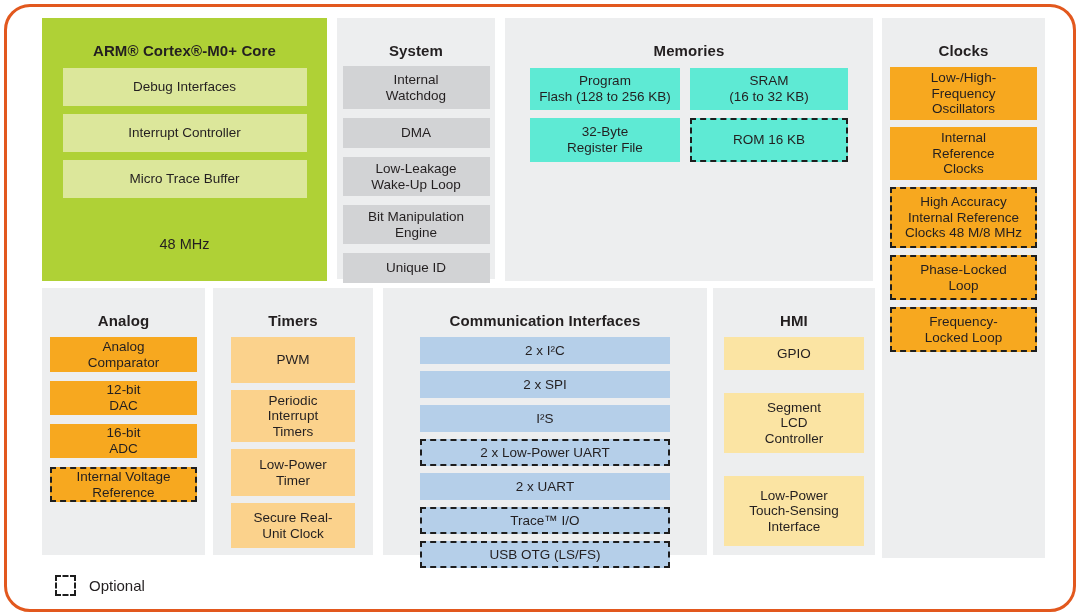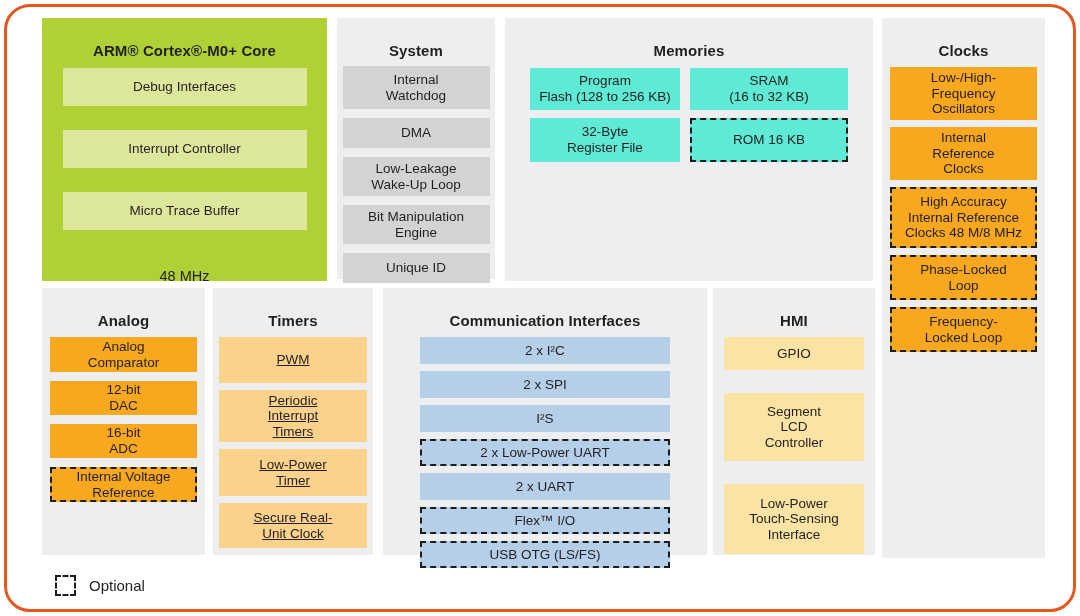--- a/index.html
+++ b/index.html
@@ -45,21 +45,21 @@
     white-space:pre-line;
     font-size:13.5px;
     line-height:1.16;
     color:#231F20;
   }
   .dashed { border:2px dashed #1d1d1d; }
 
   
   .core { left:35px; top:11px; width:285px; height:263px; background:#AFD136; }
   .core .blk { width:244px; height:38px; background:#DCE79B; }
-  .core .blocks { gap:24px; margin-top:9px; }
+  .core .blocks { gap:8px; margin-top:9px; }
   .core-freq { margin-top:38px; text-align:center; font-size:14.5px; }
 
   
   .system { left:330px; top:11px; width:158px; height:261px; }
   .system .blk { width:147px; background:#D2D3D5; }
   .system .blocks { gap:9px; margin-top:7px; }
 
   
   .memories { left:498px; top:11px; width:368px; height:263px; }
   .mem-grid {
@@ -77,21 +77,21 @@
   .clocks .blk { width:147px; background:#F7A81F; }
   .clocks .blocks { gap:7px; }
 
   
   .analog { left:35px; top:281px; width:163px; height:267px; }
   .analog .blk { width:147px; background:#F7A81F; }
   .analog .blocks { gap:9px; }
 
   
   .timers { left:206px; top:281px; width:160px; height:267px; }
-  .timers .blk { width:148px; background:#FBD28C;text-decoration:underline; }
+  .timers .blk { width:124px; background:#FBD28C; }
   .timers .blocks { gap:7px; }
 
   
   .comm { left:376px; top:281px; width:324px; height:267px; }
   .comm .blk { width:250px; height:27px; background:#B5CFE9; }
   .comm .blocks { gap:7px; }
 
   
   .hmi { left:706px; top:281px; width:162px; height:267px; }
   .hmi .blk { width:140px; background:#FBE4A3; }
@@ -203,30 +203,30 @@
   </div>
 
   <div class="panel comm">
     <div class="panel-header">Communication Interfaces</div>
     <div class="blocks">
       <div class="blk">2 x I²C</div>
       <div class="blk">2 x SPI</div>
       <div class="blk">I²S</div>
       <div class="blk dashed">2 x Low-Power UART</div>
       <div class="blk">2 x UART</div>
-      <div class="blk dashed">Flex™ I/O</div>
+      <div class="blk dashed">Trace™ I/O</div>
       <div class="blk dashed">USB OTG (LS/FS)</div>
     </div>
   </div>
 
   <div class="panel hmi">
     <div class="panel-header">HMI</div>
     <div class="blocks">
       <div class="blk" style="height:33px">GPIO</div>
-      <div class="blk" style="height:68px">Segment
+      <div class="blk" style="height:60px">Segment
 LCD
 Controller</div>
       <div class="blk" style="height:70px">Low-Power
 Touch-Sensing
 Interface</div>
     </div>
   </div>
 
   <div class="legend">
     <div class="legend-swatch"></div>

